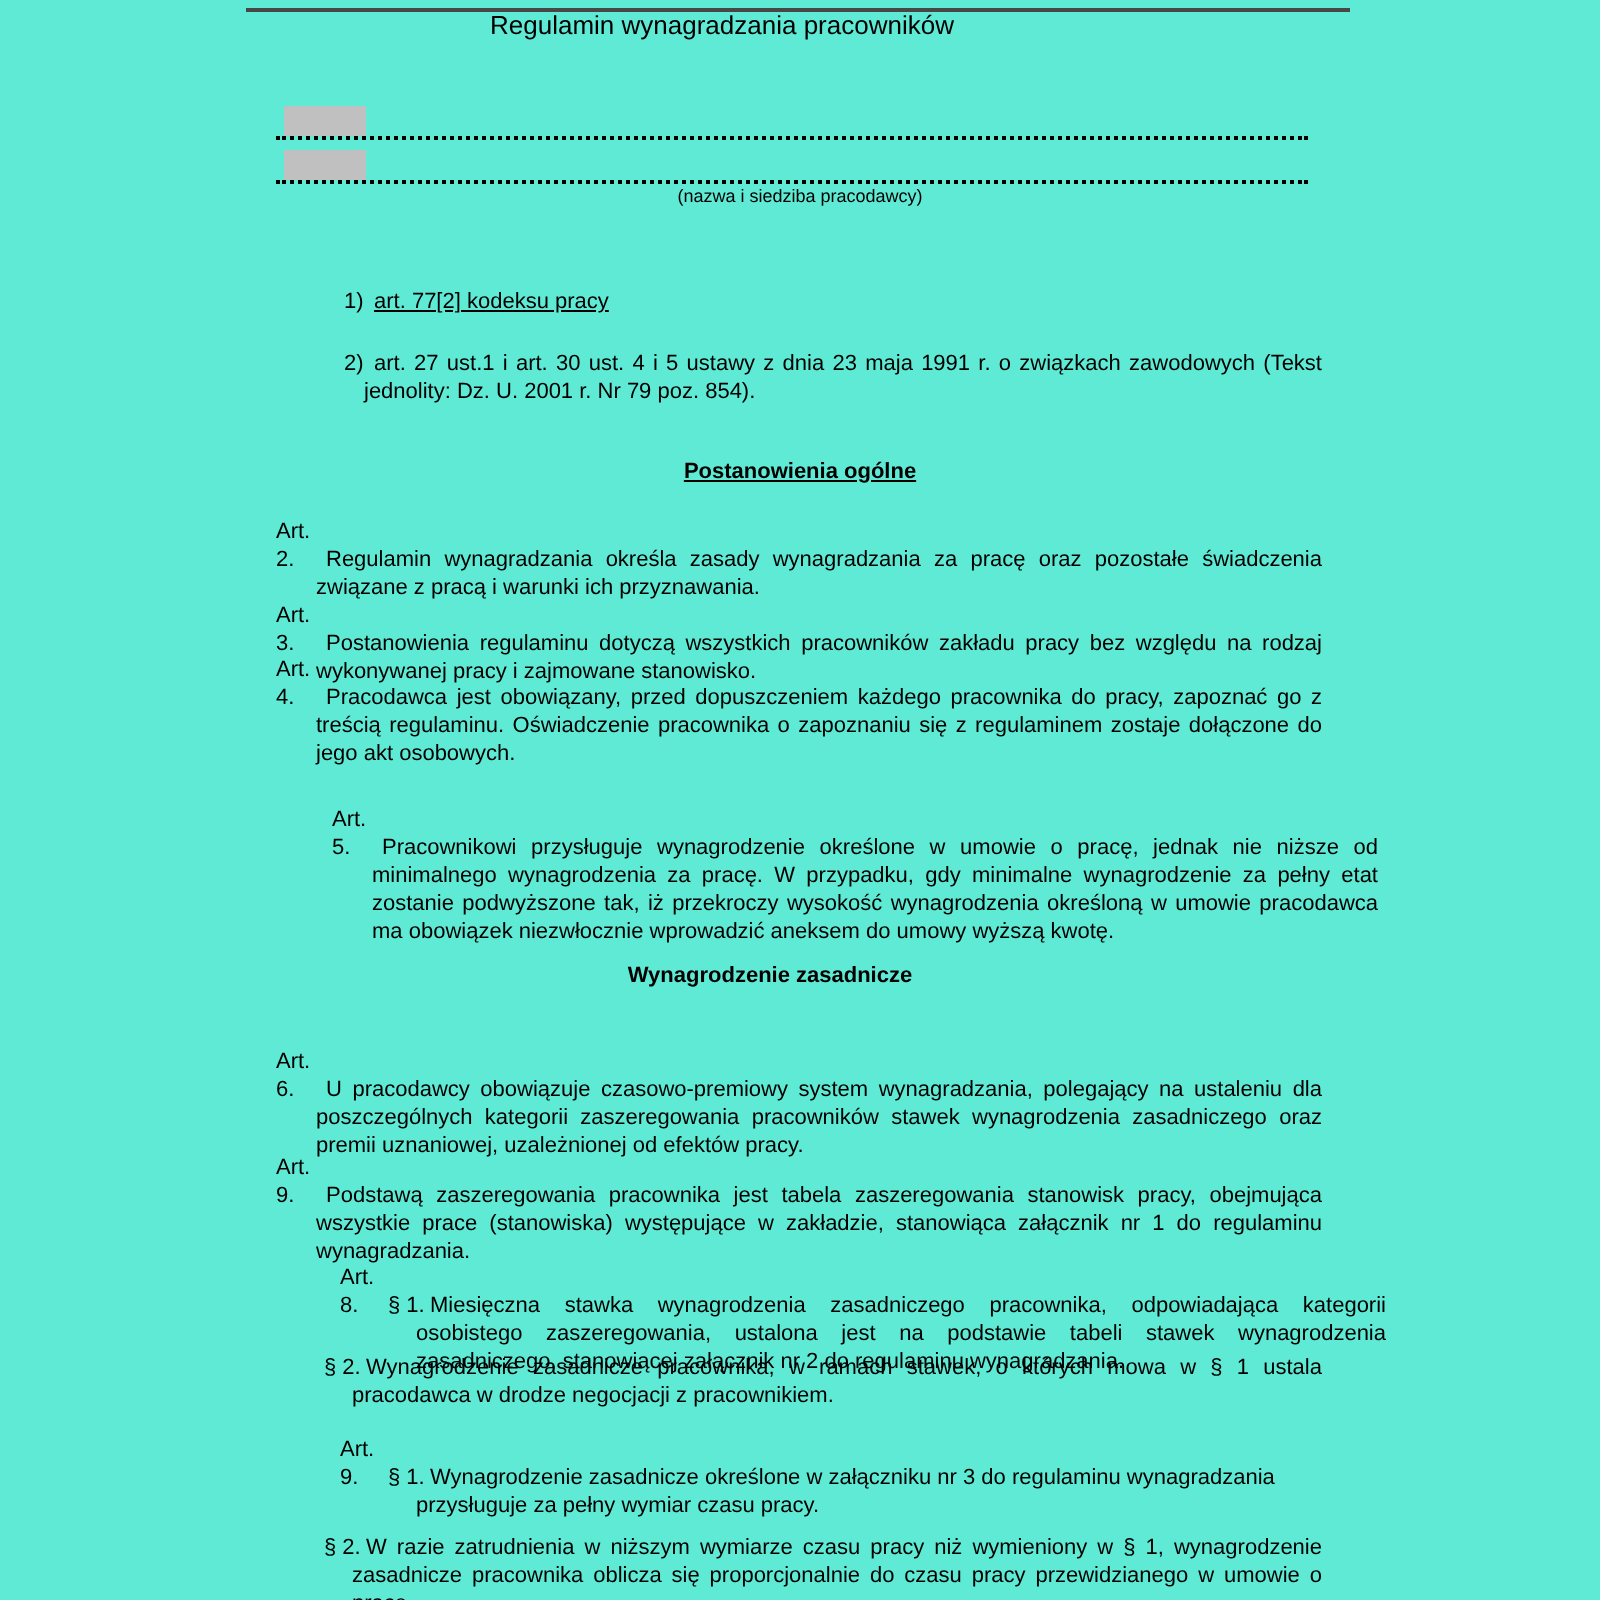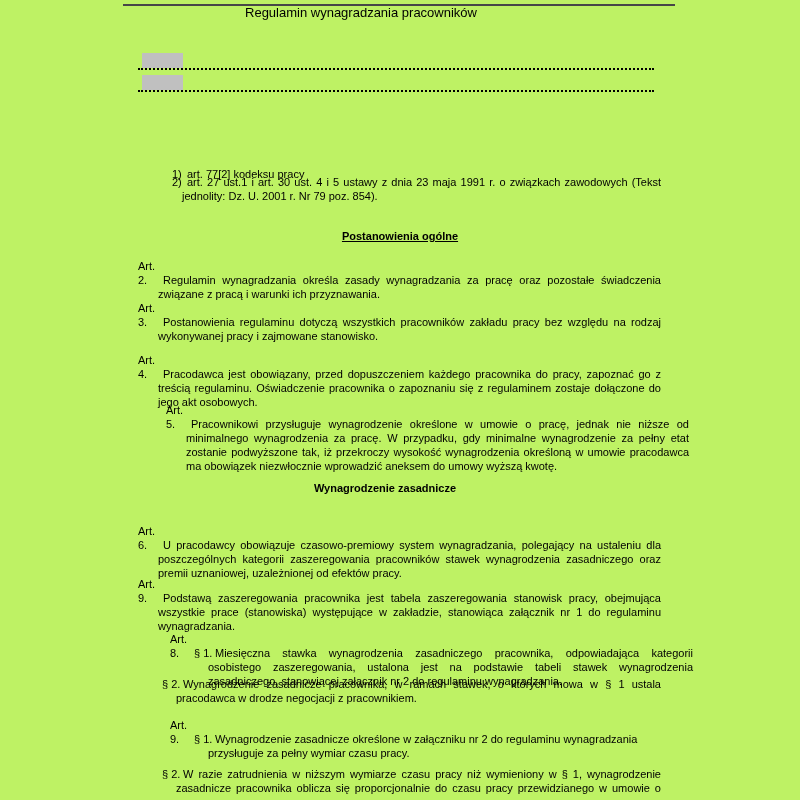--- a/index.html
+++ b/index.html
@@ -1,18 +1,18 @@
 <!DOCTYPE html>
 <html><head>
 <meta charset="utf-8">
 <style>
   * { margin:0; padding:0; box-sizing:border-box; }
   html,body { background:#ffffff; }
   .page {
-    position:relative; width:800px; height:800px; background:#bef264;
+    position:relative; width:800px; height:800px; background:#5eead4;
     font-family:"Liberation Sans", sans-serif; font-size:11px; line-height:14px;
     color:#000000; overflow:hidden;
   }
   .top-rule { position:absolute; left:123px; top:4px; width:552px; height:0; border-top:2px solid #474747; }
   .title { position:absolute; left:0; top:5px; width:722px; text-align:center; font-size:13px; line-height:16px; }
   .fill-row { position:absolute; left:138px; width:516px; height:18px; border-bottom:2px dotted #000000; }
   .fill-row .field { margin:1px 0 0 4px; width:41px; height:15px; background:#c0c0c0; }
   .row1 { top:52px; }
   .row2 { top:74px; }
   .caption { position:absolute; left:0; top:93px; width:800px; text-align:center; font-size:9px; line-height:11px; }
@@ -22,42 +22,43 @@
   .p { position:absolute; left:138px; width:523px; text-align:justify; }
   .art { padding-left:20px; text-indent:-20px; }
   .item { padding-left:44px; text-indent:-10px; }
   .p-sec  { padding-left:38px; text-indent:-38px;margin-left:32px; }
   .p-sec2 { padding-left:38px; text-indent:-14px; }
   .left { text-align:left; }
   .lbl-art { display:inline-block; width:25px; text-indent:0; }
   .lbl-art.narrow { width:24px; }
   .lbl-sec { display:inline-block; width:21px; text-indent:0; }
   .marker { display:inline-block; width:15px; text-indent:0; }
-  .a1 { top:125px; } .i1 { top:167px; } .i2 { top:175px; }
-  .a2 { top:259px; } .a3 { top:301px; } .a4 { top:353px; } .a5 { top:403px;margin-left:28px; }
+  .a1 { top:125px; } .i1 { top:144px;text-decoration:underline; } .i2 { top:175px; }
+  .a2 { top:259px; } .a3 { top:301px; } .a4 { top:328px; } .a5 { top:403px;margin-left:28px; }
   .a6 { top:524px; } .a7 { top:577px; }
   .a8p1 { top:632px; } .a8p2 { top:677px; }
   .a9p1 { top:718px; } .a9p2 { top:749px;margin-top:18px; }
 </style>
 </head>
 <body>
 
 <div class="page">
 
   <div class="top-rule"></div>
 
   <div class="title">Regulamin wynagradzania pracowników</div>
 
   <div class="fill-row row1">
     <div class="field"></div>
   </div>
   <div class="fill-row row2">
     <div class="field"></div>
   </div>
 
+  <div class="caption">(nazwa i siedziba pracodawcy)</div>
 
 
   <p class="p item i1"><span class="marker">1)</span><span>art. 77[2] kodeksu pracy</span></p>
 
   <p class="p item i2"><span class="marker">2)</span><span>art. 27 ust.1 i art. 30 ust. 4 i 5 ustawy z dnia 23 maja 1991 r. o związkach zawodowych (Tekst jednolity: Dz. U. 2001 r. Nr 79 poz. 854).</span></p>
 
   <div class="h h1">Postanowienia ogólne</div>
 
   <p class="p art a2"><span class="lbl-art">Art. 2.</span><span>Regulamin wynagradzania określa zasady wynagradzania za pracę oraz pozostałe świadczenia związane z pracą i warunki ich przyznawania.</span></p>
 
@@ -70,17 +71,17 @@
   <div class="h h2">Wynagrodzenie zasadnicze</div>
 
   <p class="p art a6"><span class="lbl-art">Art. 6.</span><span>U pracodawcy obowiązuje czasowo-premiowy system wynagradzania, polegający na ustaleniu dla poszczególnych kategorii zaszeregowania pracowników stawek wynagrodzenia zasadniczego oraz premii uznaniowej, uzależnionej od efektów pracy.</span></p>
 
   <p class="p art a7"><span class="lbl-art">Art. 9.</span><span>Podstawą zaszeregowania pracownika jest tabela zaszeregowania stanowisk pracy, obejmująca wszystkie prace (stanowiska) występujące w zakładzie, stanowiąca załącznik nr 1 do regulaminu wynagradzania.</span></p>
 
   <p class="p p-sec a8p1"><span class="lbl-art narrow">Art. 8.</span><span class="lbl-sec">§ 1.</span><span>Miesięczna stawka wynagrodzenia zasadniczego pracownika, odpowiadająca kategorii osobistego zaszeregowania, ustalona jest na podstawie tabeli stawek wynagrodzenia zasadniczego, stanowiącej załącznik nr 2 do regulaminu wynagradzania.</span></p>
 
   <p class="p p-sec2 a8p2"><span class="lbl-sec">§ 2.</span><span>Wynagrodzenie zasadnicze pracownika, w ramach stawek, o których mowa w § 1 ustala pracodawca w drodze negocjacji z pracownikiem.</span></p>
 
-  <p class="p p-sec left a9p1"><span class="lbl-art narrow">Art. 9.</span><span class="lbl-sec">§ 1.</span><span>Wynagrodzenie zasadnicze określone w załączniku nr 2 do regulaminu wynagradzania przysługuje za pełny wymiar czasu pracy.</span></p>
+  <p class="p p-sec left a9p1"><span class="lbl-art narrow">Art. 9.</span><span class="lbl-sec">§ 1.</span><span>Wynagrodzenie zasadnicze określone w załączniku nr 3 do regulaminu wynagradzania przysługuje za pełny wymiar czasu pracy.</span></p>
 
   <p class="p p-sec2 a9p2"><span class="lbl-sec">§ 2.</span><span>W razie zatrudnienia w niższym wymiarze czasu pracy niż wymieniony w § 1, wynagrodzenie zasadnicze pracownika oblicza się proporcjonalnie do czasu pracy przewidzianego w umowie o pracę.</span></p>
 
 </div>
 
 </body></html>

